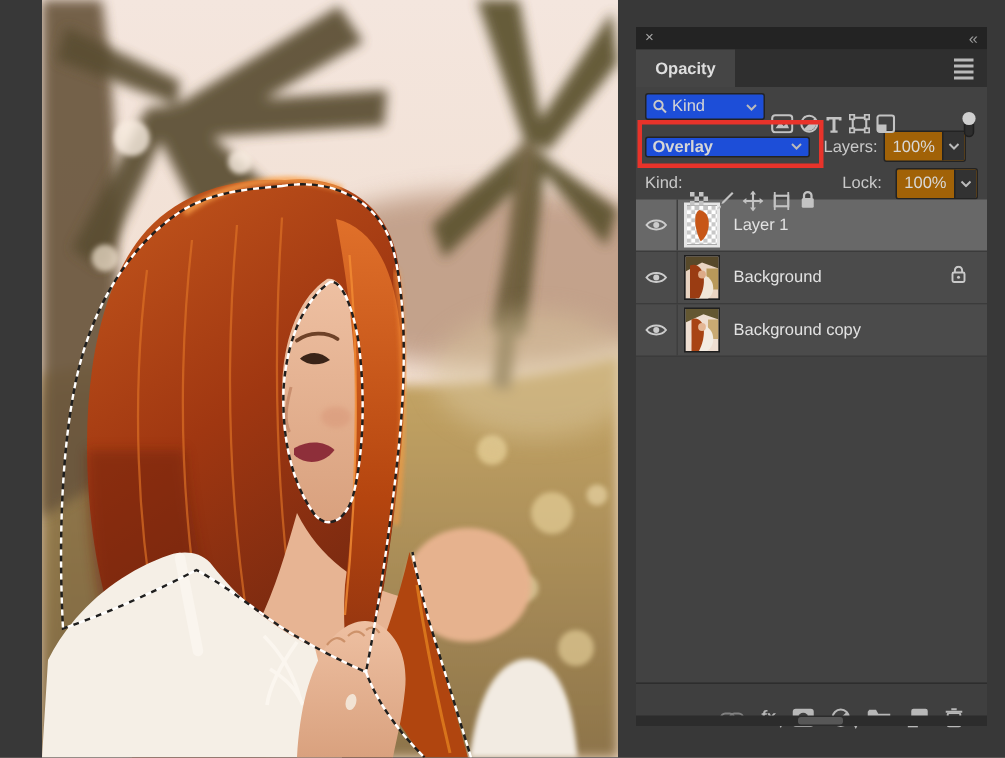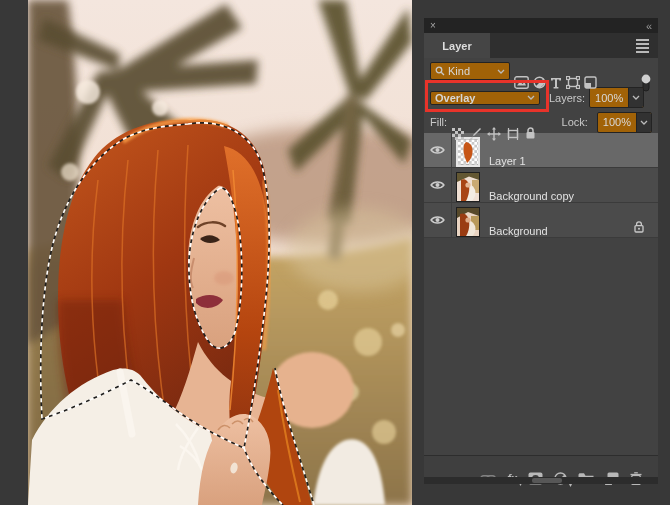--- a/index.html
+++ b/index.html
@@ -19,34 +19,34 @@
        display:flex;align-items:center;justify-content:center;}
   .panel-menu{margin-left:auto;margin-right:9px;align-self:center;display:flex;flex-direction:column;gap:2px;cursor:pointer;}
   .panel-menu i{display:block;width:13px;height:2px;background:#b9b9b9;}
   .panel-body{position:absolute;left:424px;top:58px;width:234px;height:426px;background:#424242;
               display:flex;flex-direction:column;box-sizing:border-box;}
   .row{display:flex;align-items:center;padding:0 6px;box-sizing:border-box;flex:0 0 auto;}
   .filter-row{height:26px;gap:4px;}
   .blend-row{height:27px;}
   .lock-row{height:22px;gap:5px;}
   .lbl{color:#c9c9c9;font-size:11px;white-space:nowrap;}
-  .dd{display:flex;align-items:center;background:#a16207;border:1px solid #232323;border-radius:2px;
+  .dd{display:flex;align-items:center;background:#1d4ed8;border:1px solid #232323;border-radius:2px;
       height:18px;padding:0 4px;box-sizing:border-box;cursor:pointer;color:#d6d6d6;font-size:11px;}
   .dd .grow{flex:1;}
   .kind-dd{width:80px;gap:3px;}
   .blend-dd{width:110px;height:14px;}
   .valbox{display:flex;align-items:stretch;height:19px;border:1px solid #232323;border-radius:2px;
           background:#a16207;overflow:hidden;cursor:pointer;}
   .valbox .val{color:#d8d8d8;font-size:11px;display:flex;align-items:center;padding:0 5px;min-width:28px;justify-content:center;}
   .valbox .chev{display:flex;align-items:center;justify-content:center;width:14px;border-left:1px solid #232323;background:#323232;}
   .icn{display:inline-flex;align-items:flex-end;justify-content:center;cursor:pointer;position:relative;margin-top:23px;}
   .toggle-pin{margin-left:auto;}
   
   .layers-list{flex:0 0 auto;}
-  .layer-row{height:34px;display:flex;align-items:flex-end;background:#4b4b4b;border-bottom:1px solid #3b3b3b;cursor:pointer;}
+  .layer-row{height:34px;display:flex;align-items:center;background:#4b4b4b;border-bottom:1px solid #3b3b3b;cursor:pointer;}
   .layer-row.selected{background:#686868;}
   .eye-cell{width:27px;align-self:stretch;display:flex;align-items:center;justify-content:center;
             border-right:1px solid #3e3e3e;cursor:pointer;}
   .thumb{width:24px;height:30px;margin-left:4px;flex:0 0 auto;border:1px solid #1f1f1f;box-sizing:border-box;}
   .layer-row.selected .thumb{border:2px solid #e6e6e6;}
   .thumb svg{display:block;width:100%;height:100%;}
   .layer-name{margin-left:9px;font-size:11px;color:#e2e2e2;}
   .row-lock{margin-left:auto;margin-right:14px;}
   .filler{flex:1 1 auto;}
   
@@ -203,21 +203,21 @@
       </g>
     </svg>
   </div>
 
   <div class="panel-top">
     <span class="x">×</span>
     <span class="collapse">«</span>
   </div>
 
   <div class="tab-bar">
-    <div class="tab">Layer</div>
+    <div class="tab">Opacity</div>
     <div class="panel-menu">
         <i></i>
         <i></i>
         <i></i>
         <i></i>
       </div>
   </div>
 
   <div class="panel-body">
 
@@ -284,21 +284,21 @@
         <span class="val">100%</span>
         <span class="chev">
           <svg width="8" height="5" viewBox="0 0 8 5">
               <polyline points="1,1 4,4 7,1" fill="none" stroke="#bbbbbb" stroke-width="1.3"></polyline>
             </svg>
         </span>
       </div>
     </div>
 
     <div class="row lock-row">
-      <span class="lbl">Fill:</span>
+      <span class="lbl">Kind:</span>
       <span class="icn">
         <svg width="12" height="12" viewBox="0 0 12 12">
             <rect x="0" y="0" width="3" height="3" fill="#c3c3c3"></rect>
             <rect x="6" y="0" width="3" height="3" fill="#c3c3c3"></rect>
             <rect x="3" y="3" width="3" height="3" fill="#c3c3c3"></rect>
             <rect x="9" y="3" width="3" height="3" fill="#c3c3c3"></rect>
             <rect x="0" y="6" width="3" height="3" fill="#c3c3c3"></rect>
             <rect x="6" y="6" width="3" height="3" fill="#c3c3c3"></rect>
             <rect x="3" y="9" width="3" height="3" fill="#c3c3c3"></rect>
             <rect x="9" y="9" width="3" height="3" fill="#c3c3c3"></rect>
@@ -375,58 +375,58 @@
 
       <div class="layer-row">
         <span class="eye-cell">
           <svg width="15" height="10" viewBox="0 0 15 10">
               <path d="M1,5 C4,1 11,1 14,5 C11,9 4,9 1,5 Z" fill="none" stroke="#cccccc" stroke-width="1.3"></path>
               <circle cx="7.5" cy="5" r="2" fill="#cccccc"></circle>
             </svg>
         </span>
         <span class="thumb">
           <svg viewBox="0 0 22 28">
+            <rect width="22" height="28" fill="#e9d4c2"></rect>
+            <path d="M0,0 L22,0 L22,8 L11,4 L0,10 Z" fill="#57492a"></path>
+            <rect x="14" y="8" width="8" height="14" fill="#b3924f" opacity="0.9"></rect>
+            <ellipse cx="11" cy="21" rx="7.5" ry="8.5" fill="#f0e6d8"></ellipse>
+            <path d="M3,6 C8,4 11,8 12,13 C13,19 11,25 9,28 L3,28 Z" fill="#9a3c12"></path>
+            <circle cx="11" cy="12" r="2.6" fill="#ddab88"></circle>
+          </svg>
+        </span>
+        <span class="layer-name">Background</span>
+        <span class="row-lock">
+          <svg width="10" height="12" viewBox="0 0 10 12">
+              <path d="M2.6,4.6 L2.6,3.2 A2.4,2.4 0 0 1 7.4,3.2 L7.4,4.6" fill="none" stroke="#c9c9c9" stroke-width="1.3"></path>
+              <rect x="1" y="4.6" width="8" height="6.4" rx="1" fill="none" stroke="#c9c9c9" stroke-width="1.3"></rect>
+              <circle cx="5" cy="7.8" r="1" fill="#c9c9c9"></circle>
+            </svg>
+        </span>
+      </div>
+
+      <div class="layer-row">
+        <span class="eye-cell">
+          <svg width="15" height="10" viewBox="0 0 15 10">
+              <path d="M1,5 C4,1 11,1 14,5 C11,9 4,9 1,5 Z" fill="none" stroke="#cccccc" stroke-width="1.3"></path>
+              <circle cx="7.5" cy="5" r="2" fill="#cccccc"></circle>
+            </svg>
+        </span>
+        <span class="thumb">
+          <svg viewBox="0 0 22 28">
             <rect width="22" height="28" fill="#efdfd2"></rect>
             <path d="M0,0 L22,0 L22,7 L12,3.5 L0,9 Z" fill="#635732"></path>
             <rect x="15" y="7" width="7" height="13" fill="#c2a163" opacity="0.85"></rect>
             <ellipse cx="11" cy="20" rx="7.5" ry="9" fill="#f3ece2"></ellipse>
             <path d="M4,7 C8,5 11,8 12,12 C13,18 11,24 9,28 L4,28 Z" fill="#a84414"></path>
             <circle cx="11" cy="12" r="2.6" fill="#e4b694"></circle>
           </svg>
         </span>
         <span class="layer-name">Background copy</span>
       </div>
 
-      <div class="layer-row">
-        <span class="eye-cell">
-          <svg width="15" height="10" viewBox="0 0 15 10">
-              <path d="M1,5 C4,1 11,1 14,5 C11,9 4,9 1,5 Z" fill="none" stroke="#cccccc" stroke-width="1.3"></path>
-              <circle cx="7.5" cy="5" r="2" fill="#cccccc"></circle>
-            </svg>
-        </span>
-        <span class="thumb">
-          <svg viewBox="0 0 22 28">
-            <rect width="22" height="28" fill="#e9d4c2"></rect>
-            <path d="M0,0 L22,0 L22,8 L11,4 L0,10 Z" fill="#57492a"></path>
-            <rect x="14" y="8" width="8" height="14" fill="#b3924f" opacity="0.9"></rect>
-            <ellipse cx="11" cy="21" rx="7.5" ry="8.5" fill="#f0e6d8"></ellipse>
-            <path d="M3,6 C8,4 11,8 12,13 C13,19 11,25 9,28 L3,28 Z" fill="#9a3c12"></path>
-            <circle cx="11" cy="12" r="2.6" fill="#ddab88"></circle>
-          </svg>
-        </span>
-        <span class="layer-name">Background</span>
-        <span class="row-lock">
-          <svg width="10" height="12" viewBox="0 0 10 12">
-              <path d="M2.6,4.6 L2.6,3.2 A2.4,2.4 0 0 1 7.4,3.2 L7.4,4.6" fill="none" stroke="#c9c9c9" stroke-width="1.3"></path>
-              <rect x="1" y="4.6" width="8" height="6.4" rx="1" fill="none" stroke="#c9c9c9" stroke-width="1.3"></rect>
-              <circle cx="5" cy="7.8" r="1" fill="#c9c9c9"></circle>
-            </svg>
-        </span>
-      </div>
-
     </div>
 
     <div class="filler"></div>
 
     <div class="toolbar">
       <span class="icn">
         <svg width="16" height="9" viewBox="0 0 16 9">
             <rect x="0.7" y="1.7" width="8.6" height="5.6" rx="2.8" fill="none" stroke="#808080" stroke-width="1.4"></rect>
             <rect x="6.7" y="1.7" width="8.6" height="5.6" rx="2.8" fill="none" stroke="#808080" stroke-width="1.4"></rect>
           </svg>

